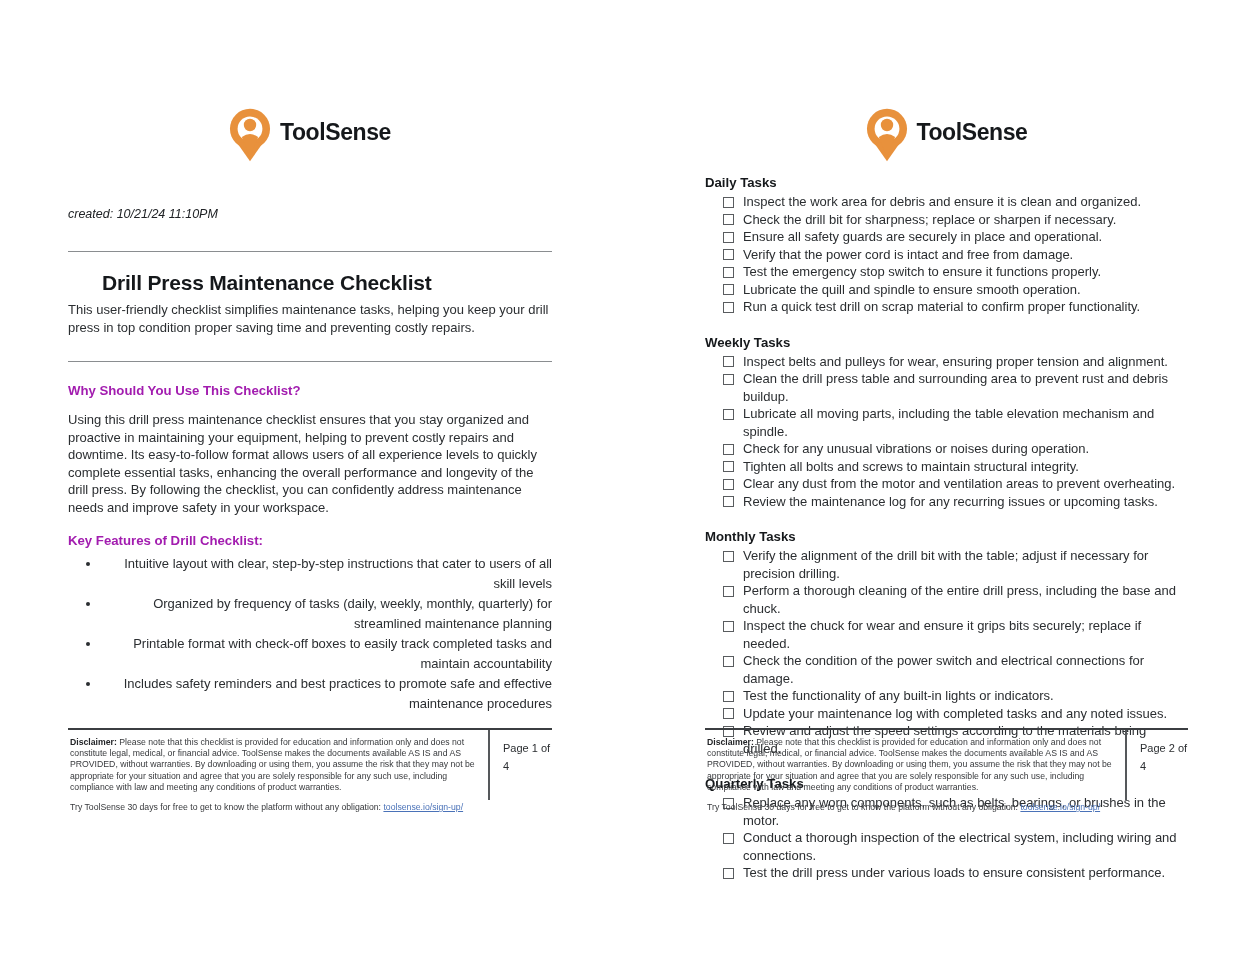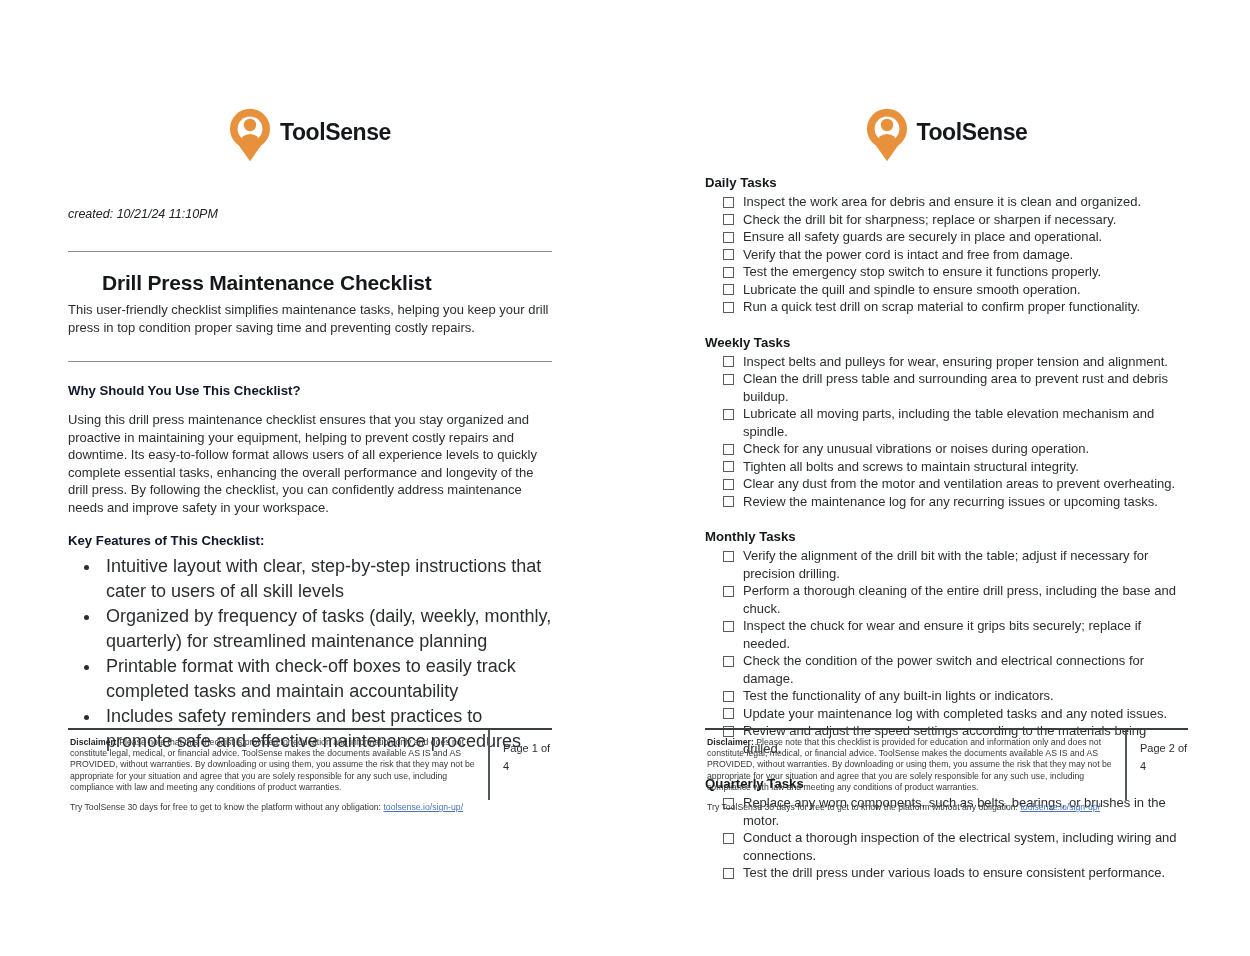--- a/index.html
+++ b/index.html
@@ -31,28 +31,28 @@
   .rule-1 { margin-top: 30px; }
   .rule-2 { margin-top: 25px; }
 
   .doc-title {
     margin-top: 18px; font-size: 21px; line-height: 25px;
     font-weight: bold; color: #15181b; letter-spacing: -0.2px; margin-left: 34px;
   }
   .intro { margin-top: 6px; font-size: 13px; line-height: 17.5px; }
 
   .sub-heading {
-    font-size: 13.2px; font-weight: bold; color: #0f172a; line-height: 17px;
+    font-size: 13.2px; font-weight: bold; color: #a21caf; line-height: 17px;
   }
   .why-heading { margin-top: 20px; }
   .why-text { margin-top: 12px; font-size: 13px; line-height: 17.5px; }
   .features-heading { margin-top: 16px; }
   ul.features { margin-top: 5px; padding-left: 33px; }
   ul.features li {
-    font-size: 18px; line-height: 25px; padding-left: 5px;
+    font-size: 13px; line-height: 20px; padding-left: 5px; text-align: right;
   }
 
   .tasks-wrap { margin-top: 11px; }
   .task-section { margin-top: 0; }
   .task-section + .task-section { margin-top: 18px; }
   .sec-heading {
     font-size: 13.2px; font-weight: bold; color: #15181b;
     line-height: 17px; margin-bottom: 2px;
   }
   .task-row { display: flex; padding-left: 18px; align-items: flex-start; }
@@ -99,21 +99,21 @@
   <hr class="rule rule-1">
 
   <h1 class="doc-title">Drill Press Maintenance Checklist</h1>
   <p class="intro">This user-friendly checklist simplifies maintenance tasks, helping you keep your drill press in top condition proper saving time and preventing costly repairs.</p>
 
   <hr class="rule rule-2">
 
   <h3 class="sub-heading why-heading">Why Should You Use This Checklist?</h3>
   <p class="why-text">Using this drill press maintenance checklist ensures that you stay organized and proactive in maintaining your equipment, helping to prevent costly repairs and downtime. Its easy-to-follow format allows users of all experience levels to quickly complete essential tasks, enhancing the overall performance and longevity of the drill press. By following the checklist, you can confidently address maintenance needs and improve safety in your workspace.</p>
 
-  <h3 class="sub-heading features-heading">Key Features of This Checklist:</h3>
+  <h3 class="sub-heading features-heading">Key Features of Drill Checklist:</h3>
   <ul class="features">
       <li>Intuitive layout with clear, step-by-step instructions that cater to users of all skill levels</li>
       <li>Organized by frequency of tasks (daily, weekly, monthly, quarterly) for streamlined maintenance planning</li>
       <li>Printable format with check-off boxes to easily track completed tasks and maintain accountability</li>
       <li>Includes safety reminders and best practices to promote safe and effective maintenance procedures</li>
     </ul>
 
   <div class="pfooter">
     <div class="foot-left">
       <p class="disclaimer"><b>Disclaimer:</b><span> Please note that this checklist is provided for education and information only and does not constitute legal, medical, or financial advice. ToolSense makes the documents available AS IS and AS PROVIDED, without warranties. By downloading or using them, you assume the risk that they may not be appropriate for your situation and agree that you are solely responsible for any such use, including compliance with law and meeting any conditions of product warranties.</span></p>

